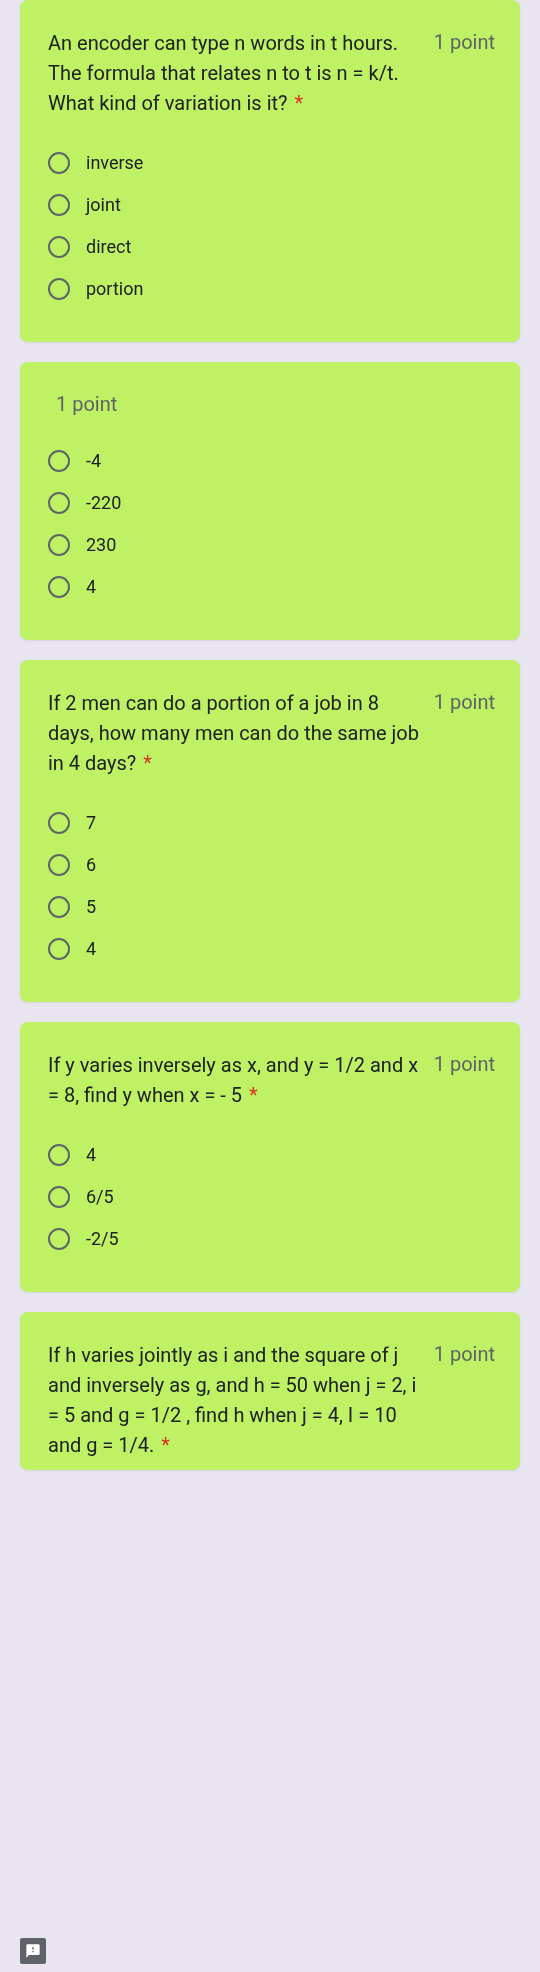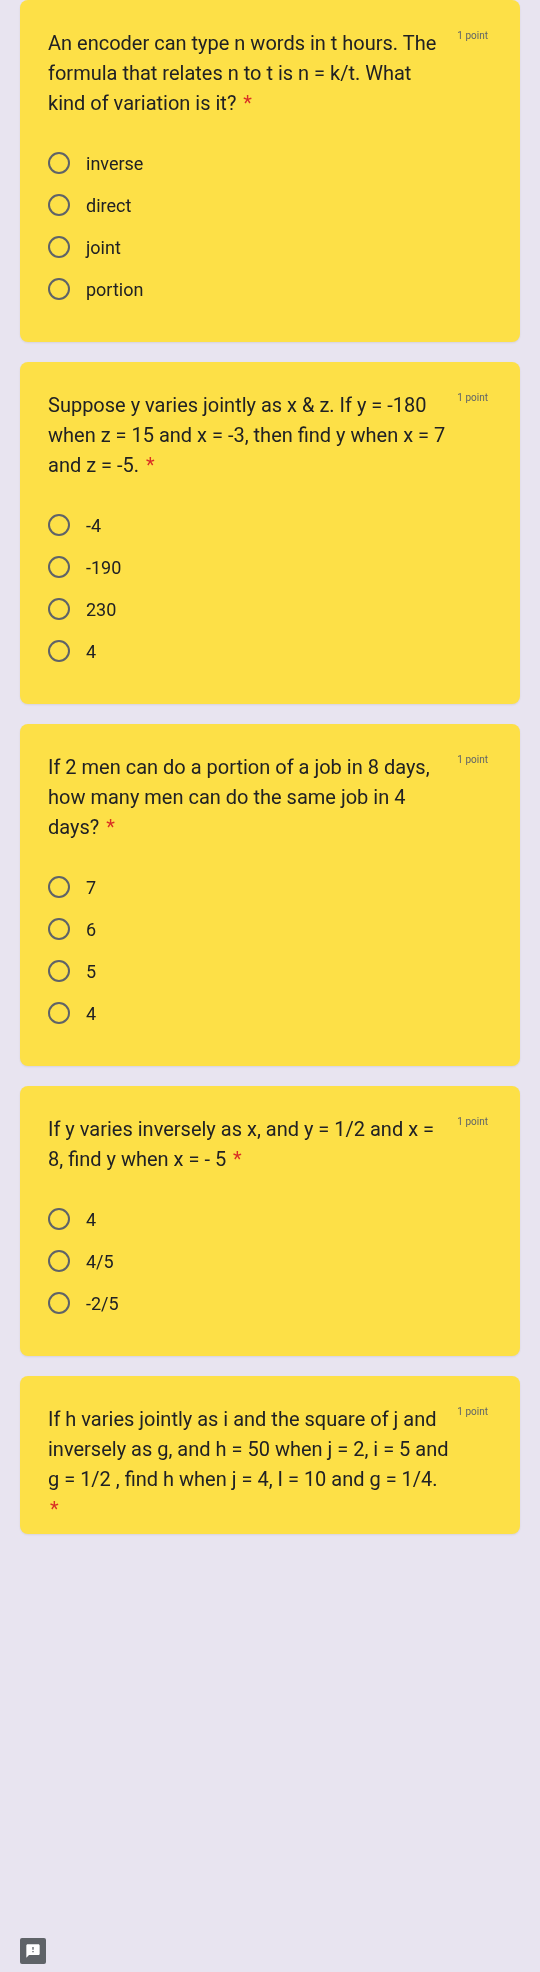--- a/index.html
+++ b/index.html
@@ -1,69 +1,68 @@
 <!DOCTYPE html>
 <html><head>
 <meta charset="utf-8">
 <style>
 *{margin:0;padding:0;box-sizing:border-box}
 body{background:#e8e4f0;font-family:Roboto,Arial,sans-serif;width:540px;padding:0 20px}
-.card{background:#fde047;border-radius:8px;padding:28px 32px 32px 28px;margin-bottom:20px;box-shadow:0 1px 2px rgba(0,0,0,.08)}
+.card{background:#bef264;border-radius:8px;padding:28px 25px 32px 28px;margin-bottom:20px;box-shadow:0 1px 2px rgba(0,0,0,.08)}
 .qhead{display:flex;align-items:flex-start;margin-bottom:24px}
 .qtext{font-size:20px;line-height:1.5;color:#202124;flex:1}
 .req{color:#d93025;font-size:20px;margin:0 2px}
-.pts{font-size:10px;color:#5f6368;white-space:nowrap;margin-left:8px;margin-top:2px}
+.pts{font-size:20px;color:#5f6368;white-space:nowrap;margin-left:8px;margin-top:2px}
 .opts{display:flex;flex-direction:column;gap:0}
-.opt{display:flex;align-items:center;padding:10px 0;cursor:pointer}
+.opt{display:flex;align-items:flex-start;padding:10px 0;cursor:pointer}
 .radio{width:22px;height:22px;border:2px solid #5f6368;border-radius:50%;margin-right:16px;flex-shrink:0}
 .olabel{font-size:18px;color:#202124}
 .report{position:fixed;left:20px;bottom:8px;width:26px;height:26px;background:#5f6368;border-radius:2px;display:flex;align-items:center;justify-content:center}
 .report svg{fill:#fff}
 </style>
 </head>
 <body>
 
 <div class="card">
   <div class="qhead">
     <div class="qtext"><span>An encoder can type n words in t hours. The formula that relates n to t is n = k/t. What kind of variation is it?</span> <span class="req">*</span></div>
     <div class="pts">1 point</div>
   </div>
   <div class="opts">
     <div class="opt">
         <span class="radio"></span>
         <span class="olabel">inverse</span>
       </div>
     <div class="opt">
         <span class="radio"></span>
-        <span class="olabel">direct</span>
+        <span class="olabel">joint</span>
       </div>
     <div class="opt">
         <span class="radio"></span>
-        <span class="olabel">joint</span>
+        <span class="olabel">direct</span>
       </div>
     <div class="opt">
         <span class="radio"></span>
         <span class="olabel">portion</span>
       </div>
   </div>
 </div>
 
 <div class="card">
   <div class="qhead">
-    <div class="qtext"><span>Suppose y varies jointly as x &amp; z. If y = -180 when z = 15 and x = -3, then find y when x = 7 and z = -5.</span> <span class="req">*</span></div>
     <div class="pts">1 point</div>
   </div>
   <div class="opts">
     <div class="opt">
         <span class="radio"></span>
         <span class="olabel">-4</span>
       </div>
     <div class="opt">
         <span class="radio"></span>
-        <span class="olabel">-190</span>
+        <span class="olabel">-220</span>
       </div>
     <div class="opt">
         <span class="radio"></span>
         <span class="olabel">230</span>
       </div>
     <div class="opt">
         <span class="radio"></span>
         <span class="olabel">4</span>
       </div>
   </div>
@@ -99,21 +98,21 @@
     <div class="qtext"><span>If y varies inversely as x, and y = 1/2 and x = 8, find y when x = - 5</span> <span class="req">*</span></div>
     <div class="pts">1 point</div>
   </div>
   <div class="opts">
     <div class="opt">
         <span class="radio"></span>
         <span class="olabel">4</span>
       </div>
     <div class="opt">
         <span class="radio"></span>
-        <span class="olabel">4/5</span>
+        <span class="olabel">6/5</span>
       </div>
     <div class="opt">
         <span class="radio"></span>
         <span class="olabel">-2/5</span>
       </div>
   </div>
 </div>
 
 <div class="card" style="margin-bottom:12px;padding-bottom:10px">
   <div class="qhead" style="margin-bottom:0">

